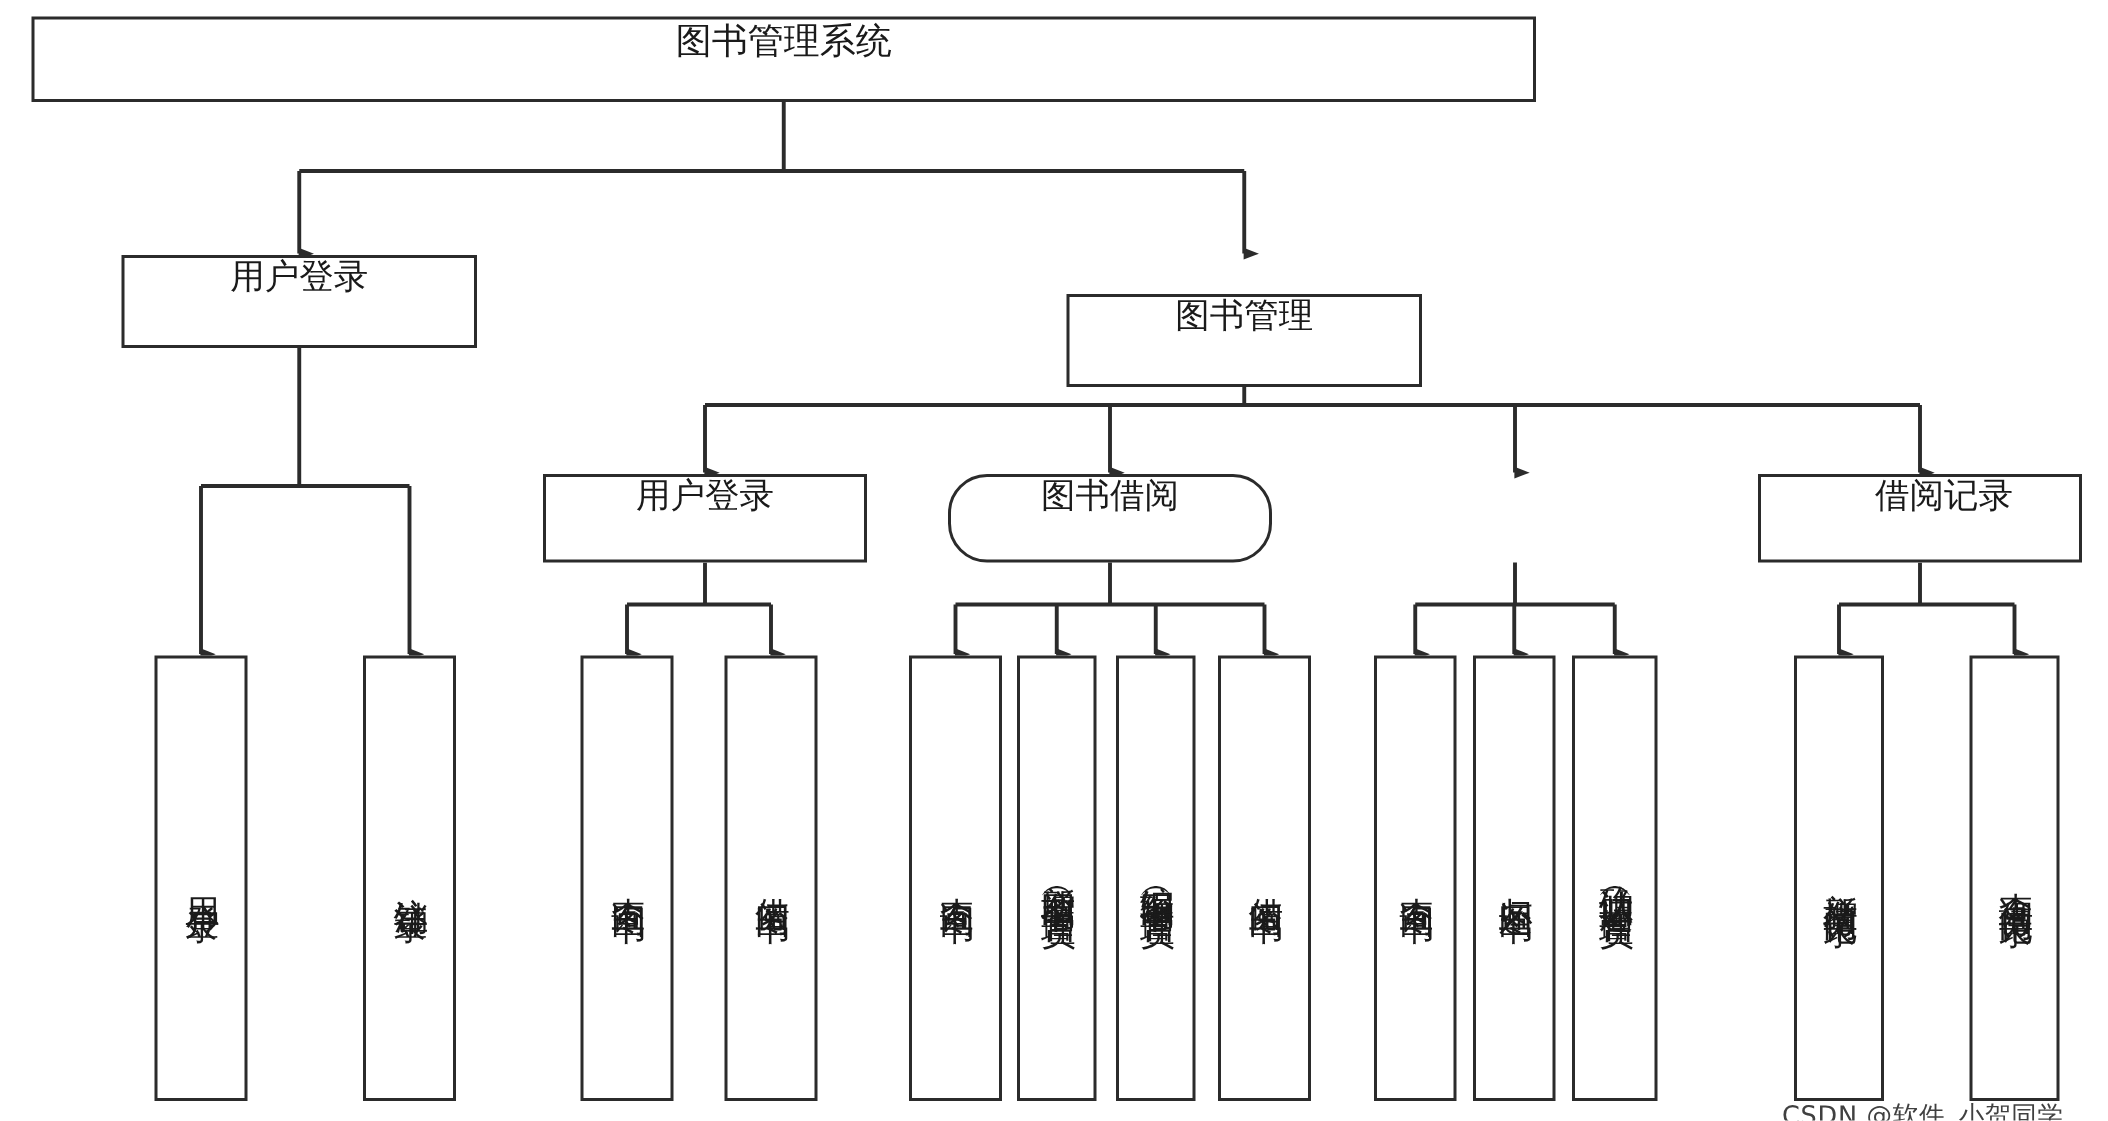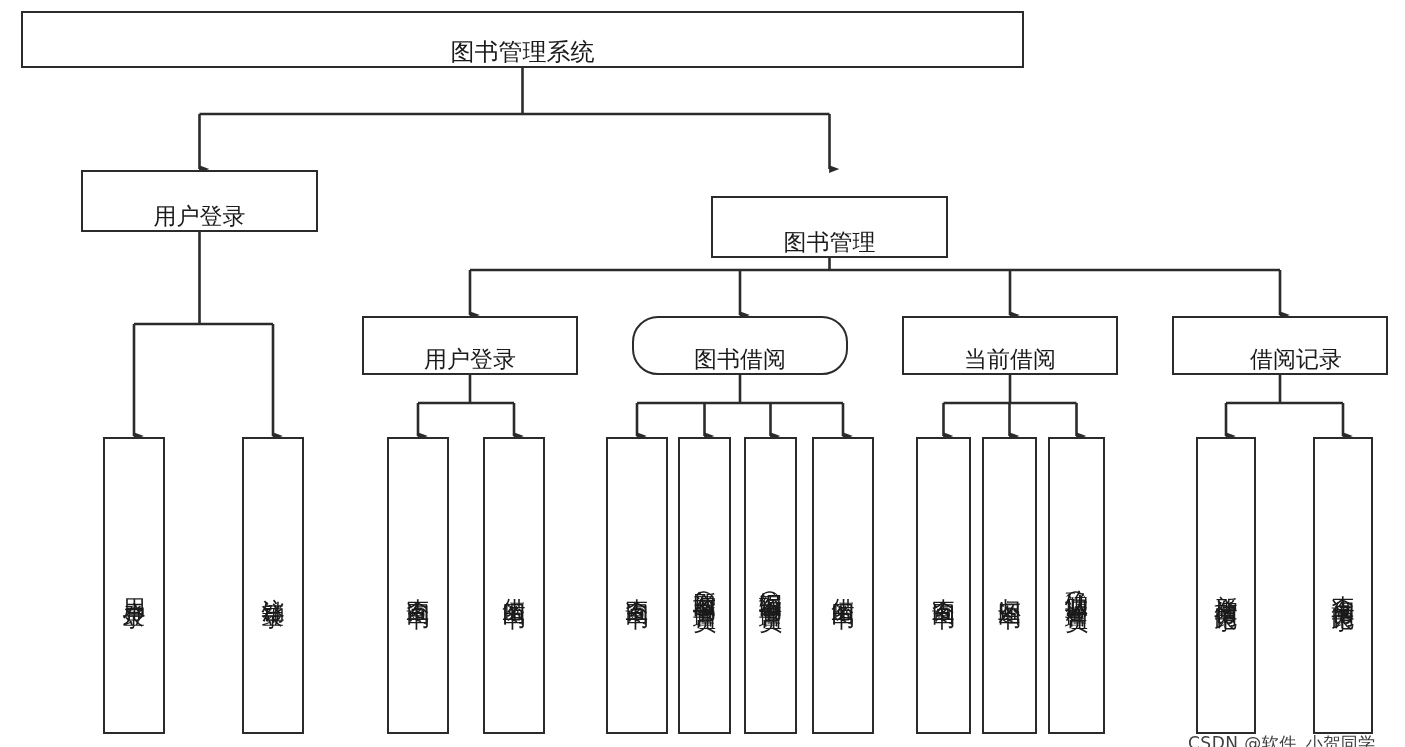--- a/index.html
+++ b/index.html
@@ -25,21 +25,21 @@
     top: 0;
     width: 1405px;
     height: 747px;
   }
   .node {
     position: absolute;
     box-sizing: border-box;
     background: #ffffff;
     border: 2px solid #2b2b2b;
     display: flex;
-    align-items: flex-end;
+    align-items: flex-start;
     justify-content: center;
     color: #1a1a1a;
   }
   .node-label {
     display: block;
     text-align: center;
     line-height: 1.18;
     color: #1a1a1a;
     white-space: nowrap;
   }
@@ -131,23 +131,20 @@
   </div>
 
   <div class="node horizontal" id="node-new_book_rec" style="left: 362px; top: 316px; width: 216px; height: 59px;">
     <span class="node-label">用户登录</span>
   </div>
 
   <div class="node horizontal" id="node-book_borrow" style="left: 632px; top: 316px; width: 216px; height: 59px; border-radius: 26px;">
     <span class="node-label">图书借阅</span>
   </div>
 
-  <div class="node horizontal" id="node-current_borrow" style="left: 902px; top: 316px; width: 216px; height: 59px;">
-    <span class="node-label">当前借阅</span>
-  </div>
 
   <div class="node horizontal" id="node-borrow_record" style="left: 1172px; top: 316px; width: 216px; height: 59px; padding-left: 32px;">
     <span class="node-label">借阅记录</span>
   </div>
 
   <div class="node vertical" id="node-leaf_user_login" style="left: 103px; top: 437px; width: 62px; height: 297px;">
     <span class="node-label">用户登录</span>
   </div>
 
   <div class="node vertical" id="node-leaf_logout" style="left: 242px; top: 437px; width: 62px; height: 297px;">

